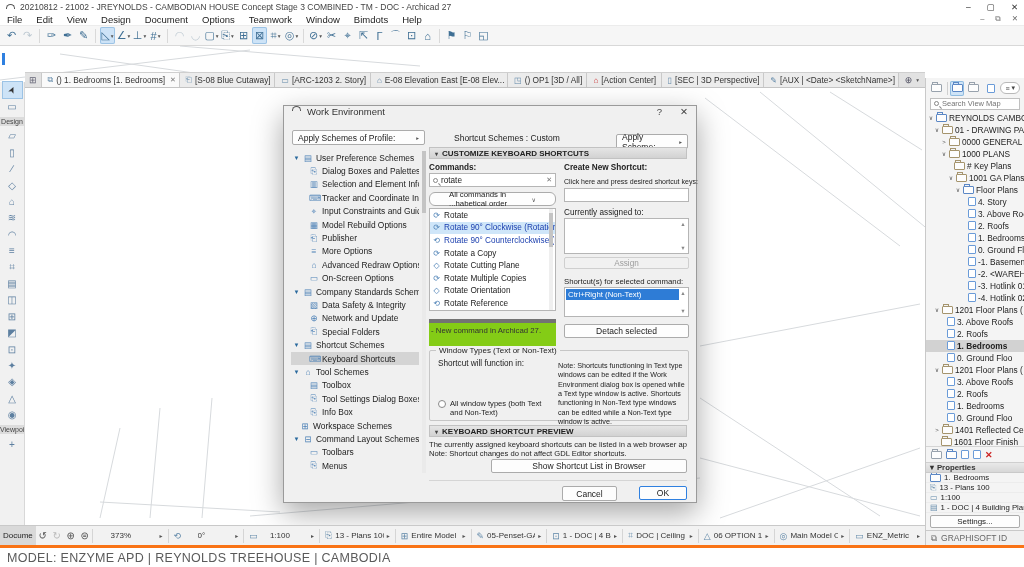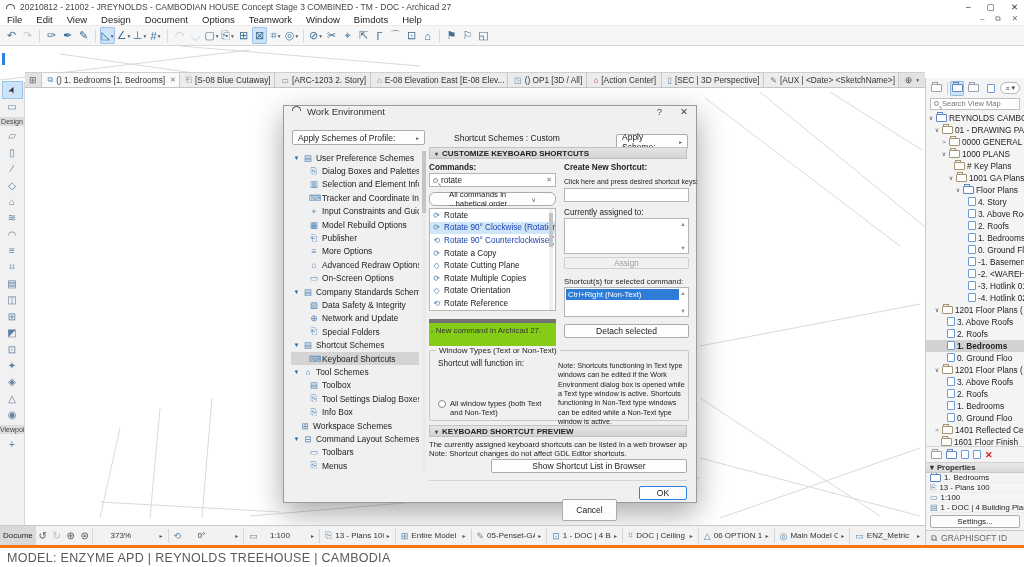--- a/index.html
+++ b/index.html
@@ -121,21 +121,21 @@
 #wt-legend{position:absolute;left:6px;top:-5px;background:#f0f0f0;padding:0 3px;font-size:8px}
 .radrow{display:flex;gap:4px;align-items:flex-start}
 .rad{width:8px;height:8px;border:1px solid #8a8a8a;border-radius:50%;background:#fff;position:relative;flex:none;margin-top:1px}
 .rad.on{border-color:#2f80e0}
 .rad.on::after{content:"";position:absolute;inset:1.5px;border-radius:50%;background:#2f80e0}
 #wt-note{position:absolute;left:128px;top:10px;width:128px;font-size:7.2px;line-height:1.3;color:#222}
 #prev-hdr{position:absolute;left:0;top:278px;right:0}
 .pline{position:absolute;left:0;right:0;font-size:7.6px;color:#222;white-space:nowrap;overflow:hidden}
 #show-btn{position:absolute;right:0;top:312px;width:196px;height:14px}
 #dlg-sep{position:absolute;left:0;right:0;top:333px;border-top:1px solid #d5d5d5}
-#cancel-btn{position:absolute;right:70px;top:352px;width:55px;height:22px}
+#cancel-btn{position:absolute;right:70px;top:339px;width:55px;height:15px}
 #ok-btn{position:absolute;right:0;top:339px;width:48px;height:14px;border:1px solid #2f80e0}
 
 #caption{position:absolute;left:0;top:545px;right:0;height:22px;background:#fff;border-top:3px solid #f97316;display:flex;align-items:center;padding:0 7px;font-size:12.5px;color:#5a5a5a;letter-spacing:.3px}
 </style>
 </head>
 <body>
 
 <div id="app">
 
   <div id="titlebar">

